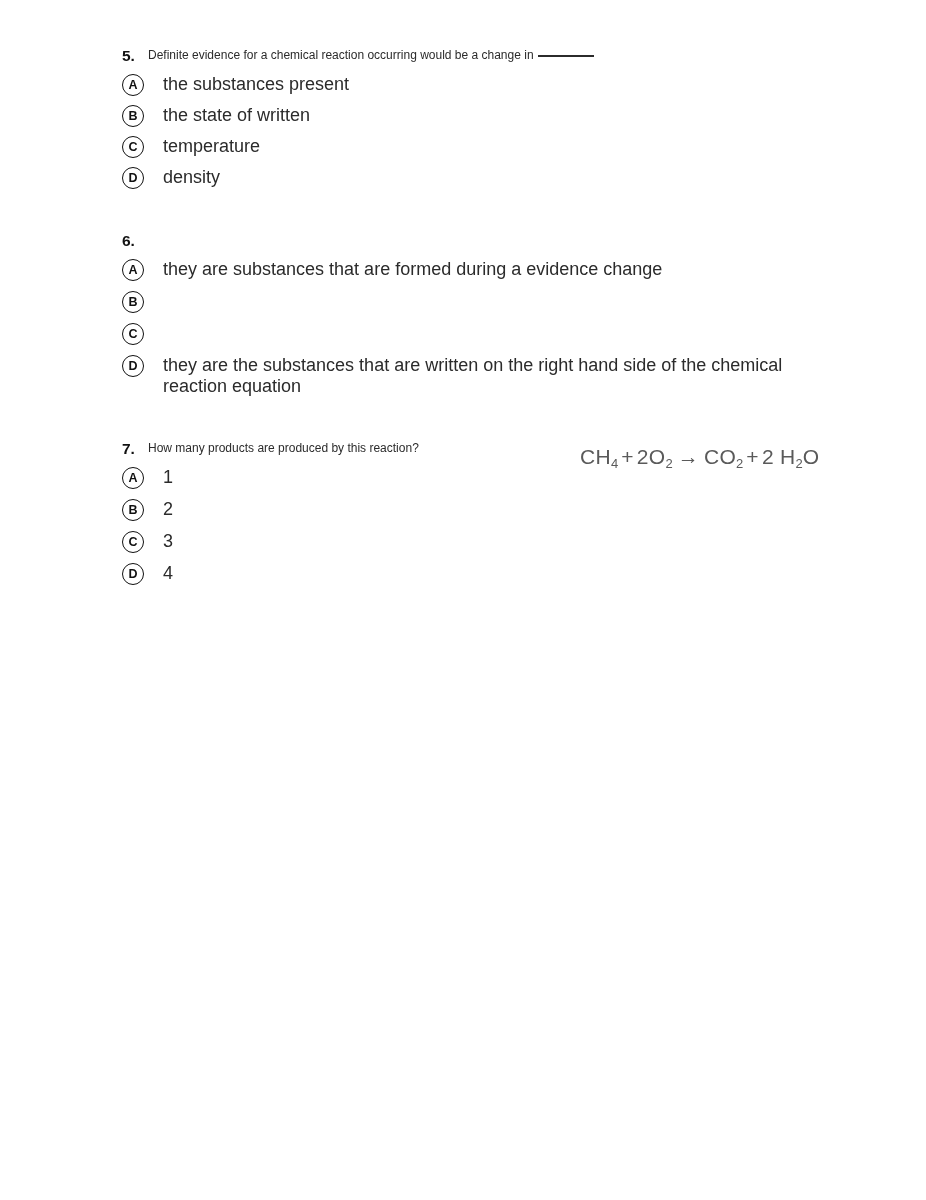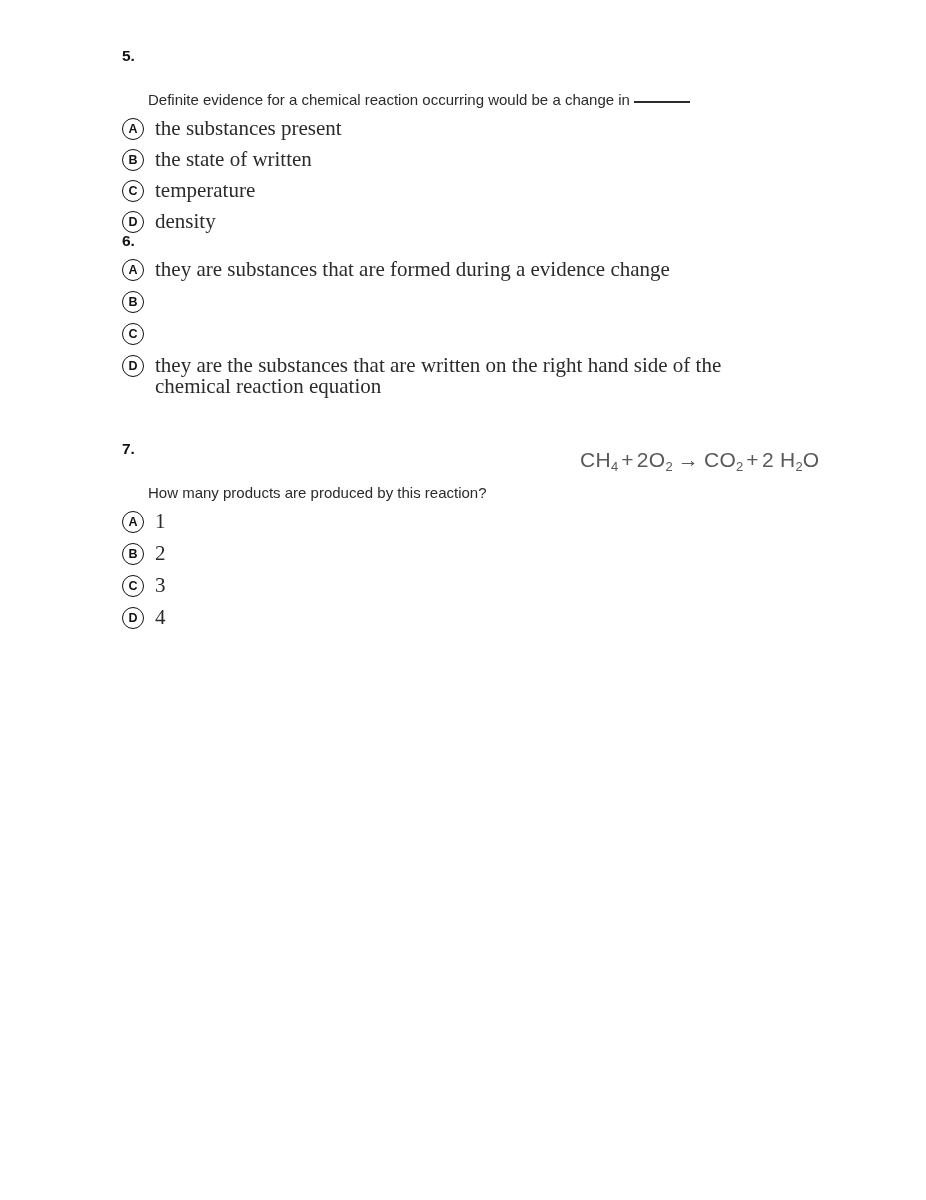--- a/index.html
+++ b/index.html
@@ -39,25 +39,24 @@
     width: 26px;
     flex: 0 0 26px;
     font-weight: bold;
     font-size: 15.5px;
     line-height: 21px;
     color: #111111;
     letter-spacing: -0.1px;
   }
 
   .q-text {
-    font-size: 15px;
+    font-size: 12px;
     line-height: 21px;
     color: #2b2b2b;
     white-space: nowrap;
-    margin-top: 44px;
   }
 
   .blank-line {
     display: inline-block;
     width: 56px;
     border-bottom: 2px solid #2b2b2b;
     margin-left: 4px;
     vertical-align: 2px;
   }
 
@@ -83,27 +82,26 @@
     align-items: center;
     justify-content: center;
     font-size: 12.5px;
     font-weight: bold;
     line-height: 1;
     color: #111111;
     margin-top: 0px;
   }
 
   .option-text {
-    margin-left: 11px;
-    font-size: 21px;
+    margin-left: 19px;
+    font-size: 18px;
     line-height: 21px;
     color: #2b2b2b;
     padding-top: 0px;
     max-width: 700px;
-    font-family: Liberation Serif, serif;
   }
 
   .option-text.wrapping {
     max-width: 640px;
   }
 
   
   #question-5 { top: 45px; }
   #question-6 { top: 230px; }
   #question-7 { top: 438px; }
@@ -112,21 +110,21 @@
   #question-6 .option-row { margin-bottom: 10px; }
   #question-7 .option-row { margin-bottom: 10px; }
 
   
   .equation-figure {
     position: absolute;
     left: 580px;
     top: 445px;
     font-family: "Liberation Sans", sans-serif;
     font-size: 21px;
-    line-height: 30px;
+    line-height: 24px;
     color: #5a5a5a;
     letter-spacing: 0.3px;
     white-space: nowrap;
   }
   .equation-figure sub {
     font-size: 0.62em;
     vertical-align: -0.32em;
     letter-spacing: 0;
   }
   .eq-op {

